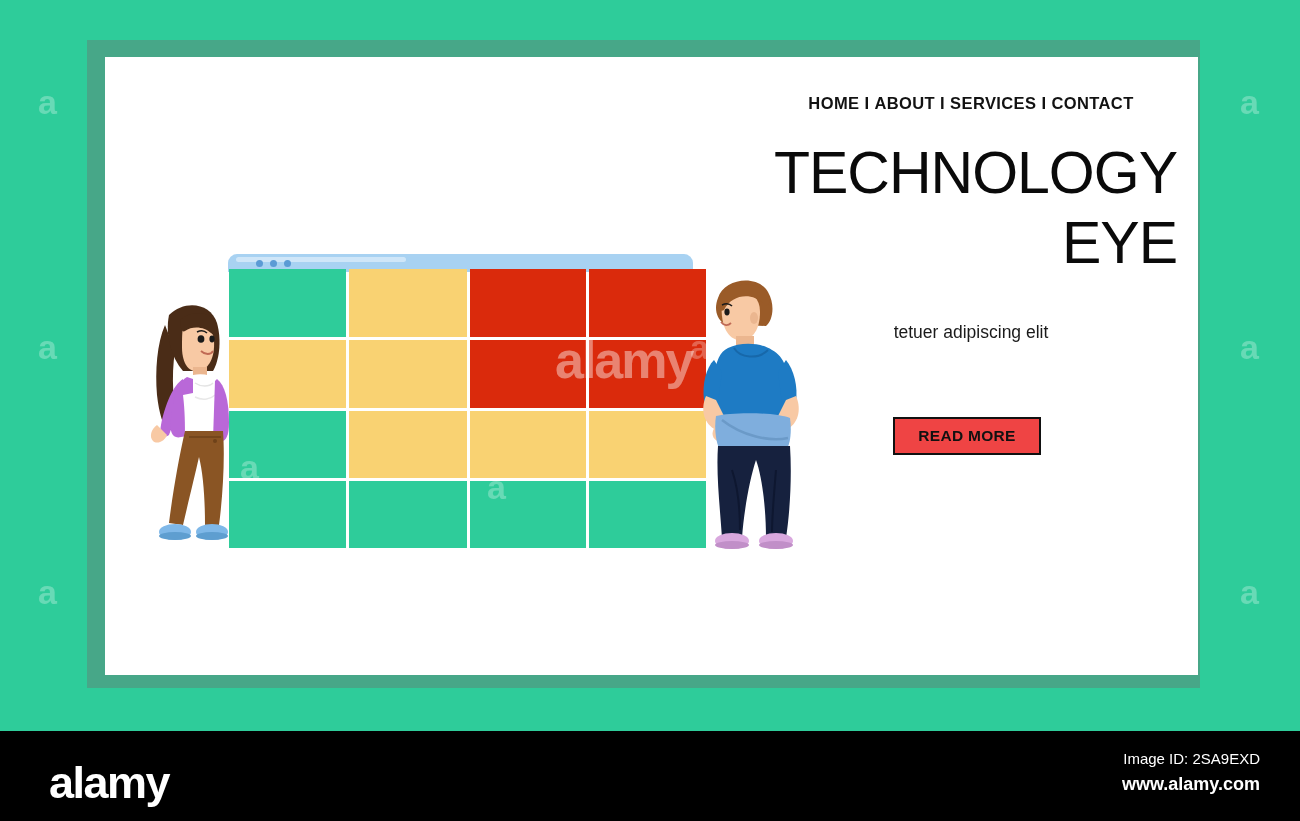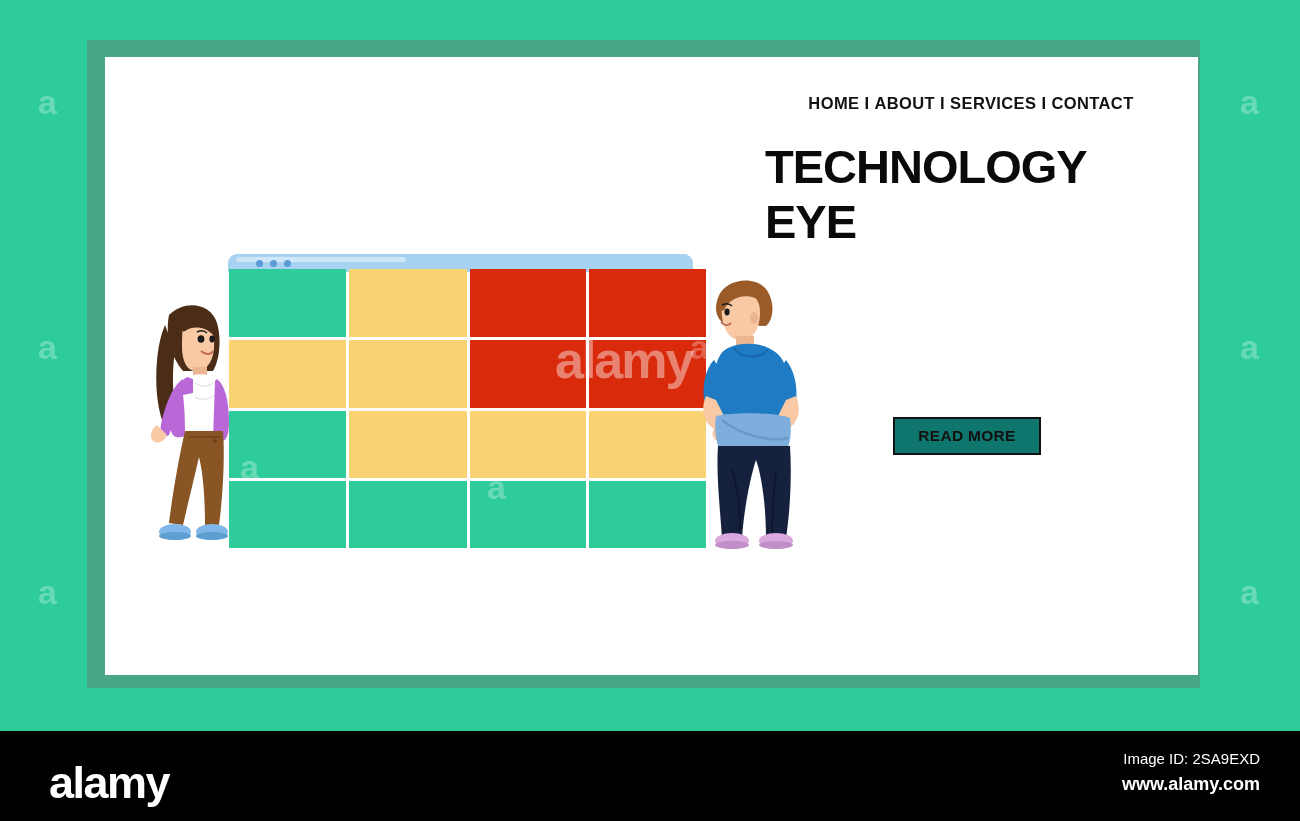--- a/index.html
+++ b/index.html
@@ -49,37 +49,37 @@
     position:absolute; left:676px; top:37px; width:380px;
     text-align:center;
     font-size:16.5px; font-weight:bold; letter-spacing:0.4px;
     color:#121212; white-space:nowrap;
   }
   .nav a { color:#121212; text-decoration:none; }
   .nav .sep { color:#121212; padding:0 5px; font-weight:bold; }
 
   .headline {
     position:absolute; left:660px; top:82px; width:412px;
-    text-align:left;
-    font-size:47px; font-weight:bold; line-height:1.18;
+    text-align:right;
+    font-size:59px; font-weight:normal; line-height:1.18;
     letter-spacing:-1px; color:#0A0A0A;
   }
   .headline .ln { display:block; }
 
   .subtext {
     position:absolute; left:688px; top:264px; width:356px;
     text-align:center;
     font-size:17.5px; line-height:1.32; color:#1A1A1A;
   }
   .subtext .ln { display:block; }
 
   .read-more {
     position:absolute; left:788px; top:360px;
     width:148px; height:38px;
-    border:2.4px solid #111; background:#0f766e;
+    border:2.4px solid #111; background:#ef4444;
     display:flex; align-items:center; justify-content:center;
     font-size:15.5px; font-weight:bold; letter-spacing:0.3px; color:#111;
     cursor:pointer;
   }
 
   
   .browser {
     position:absolute; left:118px; top:197px;
     width:470px; height:290px;
   }
@@ -143,20 +143,21 @@
   <div class="nav">
     <a href="#">HOME</a><span class="sep">I</span><a href="#">ABOUT</a><span class="sep">I</span><a href="#">SERVICES</a><span class="sep">I</span><a href="#">CONTACT</a>
   </div>
 
   <div class="headline">
     <span class="ln">TECHNOLOGY</span>
     <span class="ln">EYE</span>
   </div>
 
   <div class="subtext">
+    <span class="ln">tetuer adipiscing elit</span>
   </div>
 
   <div class="read-more">READ MORE</div>
 
   <div class="browser">
     <div class="browser-bar">
       <div class="sheen"></div>
       <div class="dot d1"></div>
       <div class="dot d2"></div>
       <div class="dot d3"></div>

